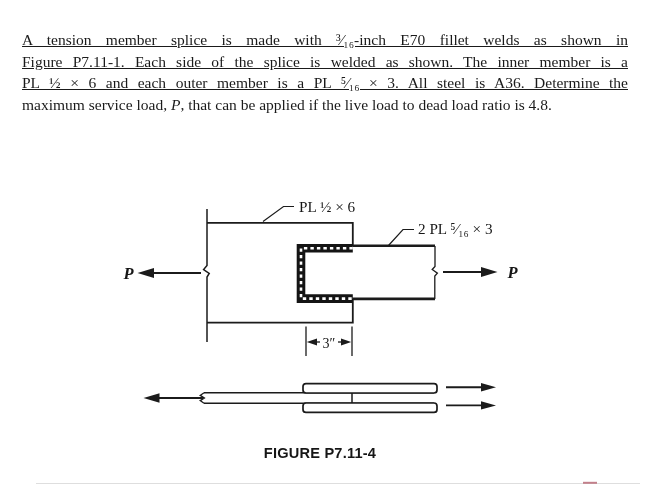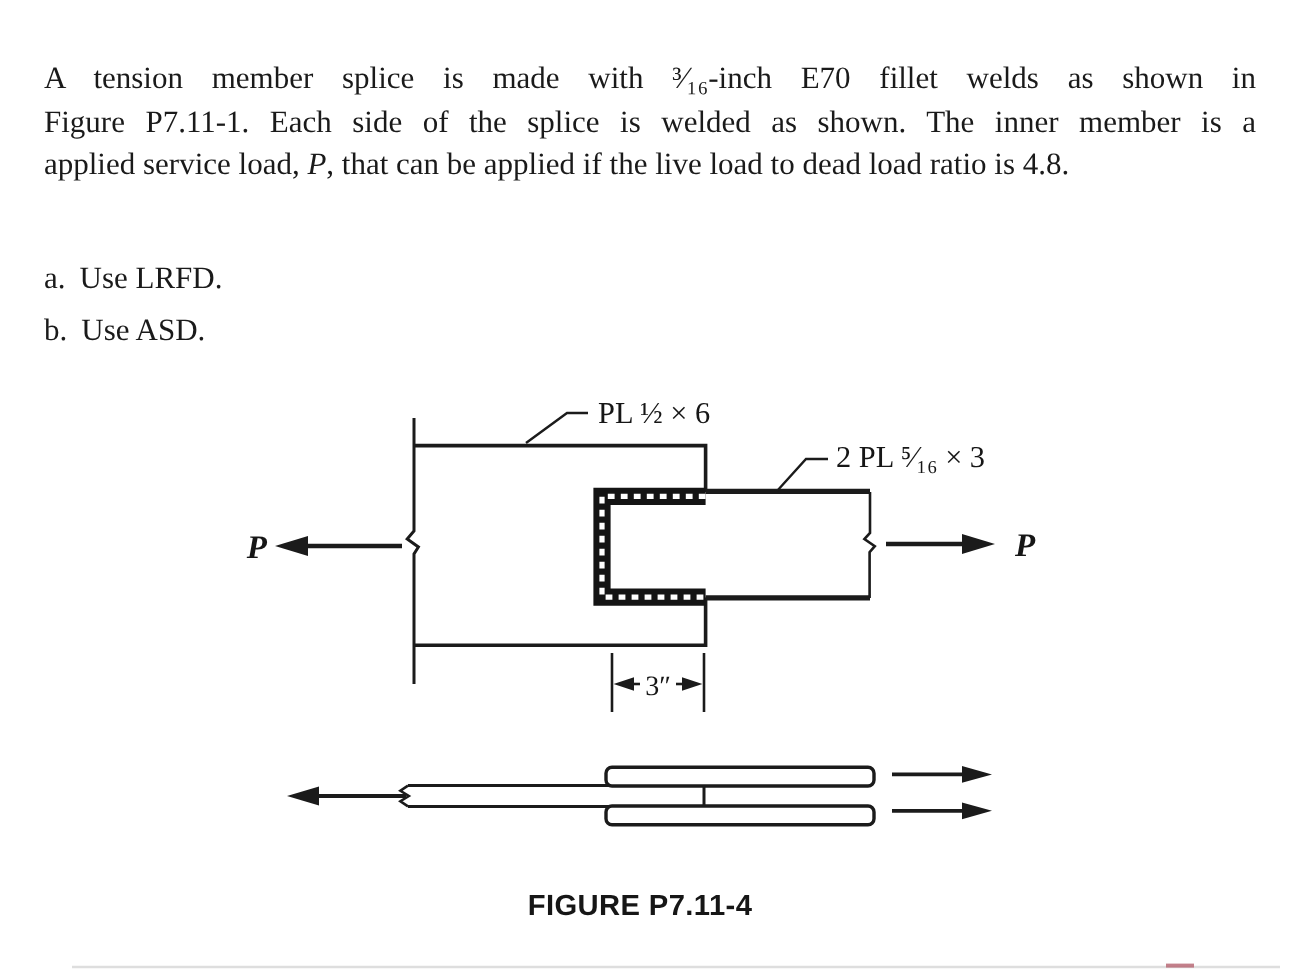--- a/index.html
+++ b/index.html
@@ -9,21 +9,21 @@
     background:#ffffff;
     overflow:hidden;
     font-family:"Liberation Serif","DejaVu Serif",serif;
     color:#1c1c1c;
   }
   .problem-text{
     position:absolute;left:22px;top:29px;width:606px;
     font-size:15.5px;line-height:21.5px;
     color:#1a1a1a;
   }
-  .jline{text-align:justify;text-align-last:justify;}
+  .jline{text-align:justify;text-align-last:justify;text-decoration:underline;}
   .lastline{text-align:left;}
   .var{font-style:italic;}
   .items{
     position:absolute;left:22px;top:127px;
     font-size:15.5px;line-height:25.5px;color:#1a1a1a;
   }
   .item .marker{margin-right:7px;}
   svg.figure{position:absolute;left:0;top:0;width:648px;height:486px;}
   svg text{font-family:"Liberation Serif","DejaVu Serif",serif;fill:#161616;}
   svg text.plabel{font-style:italic;font-weight:600;font-size:16.5px;}
@@ -35,31 +35,24 @@
   }
 </style>
 </head>
 <body>
 
 <div class="page">
 
   <div class="problem-text">
     <div class="jline">A tension member splice is made with ³⁄₁₆-inch E70 fillet welds as shown in</div>
     <div class="jline">Figure P7.11-1. Each side of the splice is welded as shown. The inner member is a</div>
-    <div class="lastline"><span>applied service load, </span><span class="var">P</span><span>, that can be applied if the live load to dead load ratio is 4.8.</span></div>
+    <div class="jline">PL ½ × 6 and each outer member is a PL ⁵⁄₁₆ × 3. All steel is A36. Determine the</div>
+    <div class="lastline"><span>maximum service load, </span><span class="var">P</span><span>, that can be applied if the live load to dead load ratio is 4.8.</span></div>
   </div>
 
-  <div class="items">
-    <div class="item">
-      <span class="marker">a.</span><span>Use LRFD.</span>
-    </div>
-    <div class="item">
-      <span class="marker">b.</span><span>Use ASD.</span>
-    </div>
-  </div>
 
   <svg class="figure" viewBox="0 0 648 486">
 
     <g stroke="#1b1b1b" fill="none">
 
       <path d="M352.8,246 V222.8 H207 M207,322.6 H352.8 V298.8" stroke-width="1.8"></path>
 
       <path d="M207,209 V265.5 L203.6,269.5 L209.2,273.5 L207,277 V342" stroke-width="1.5"></path>
 
       <path d="M352.8,248.2 H301 V298.6 H352.8" stroke="#141414" stroke-width="8.6"></path>

